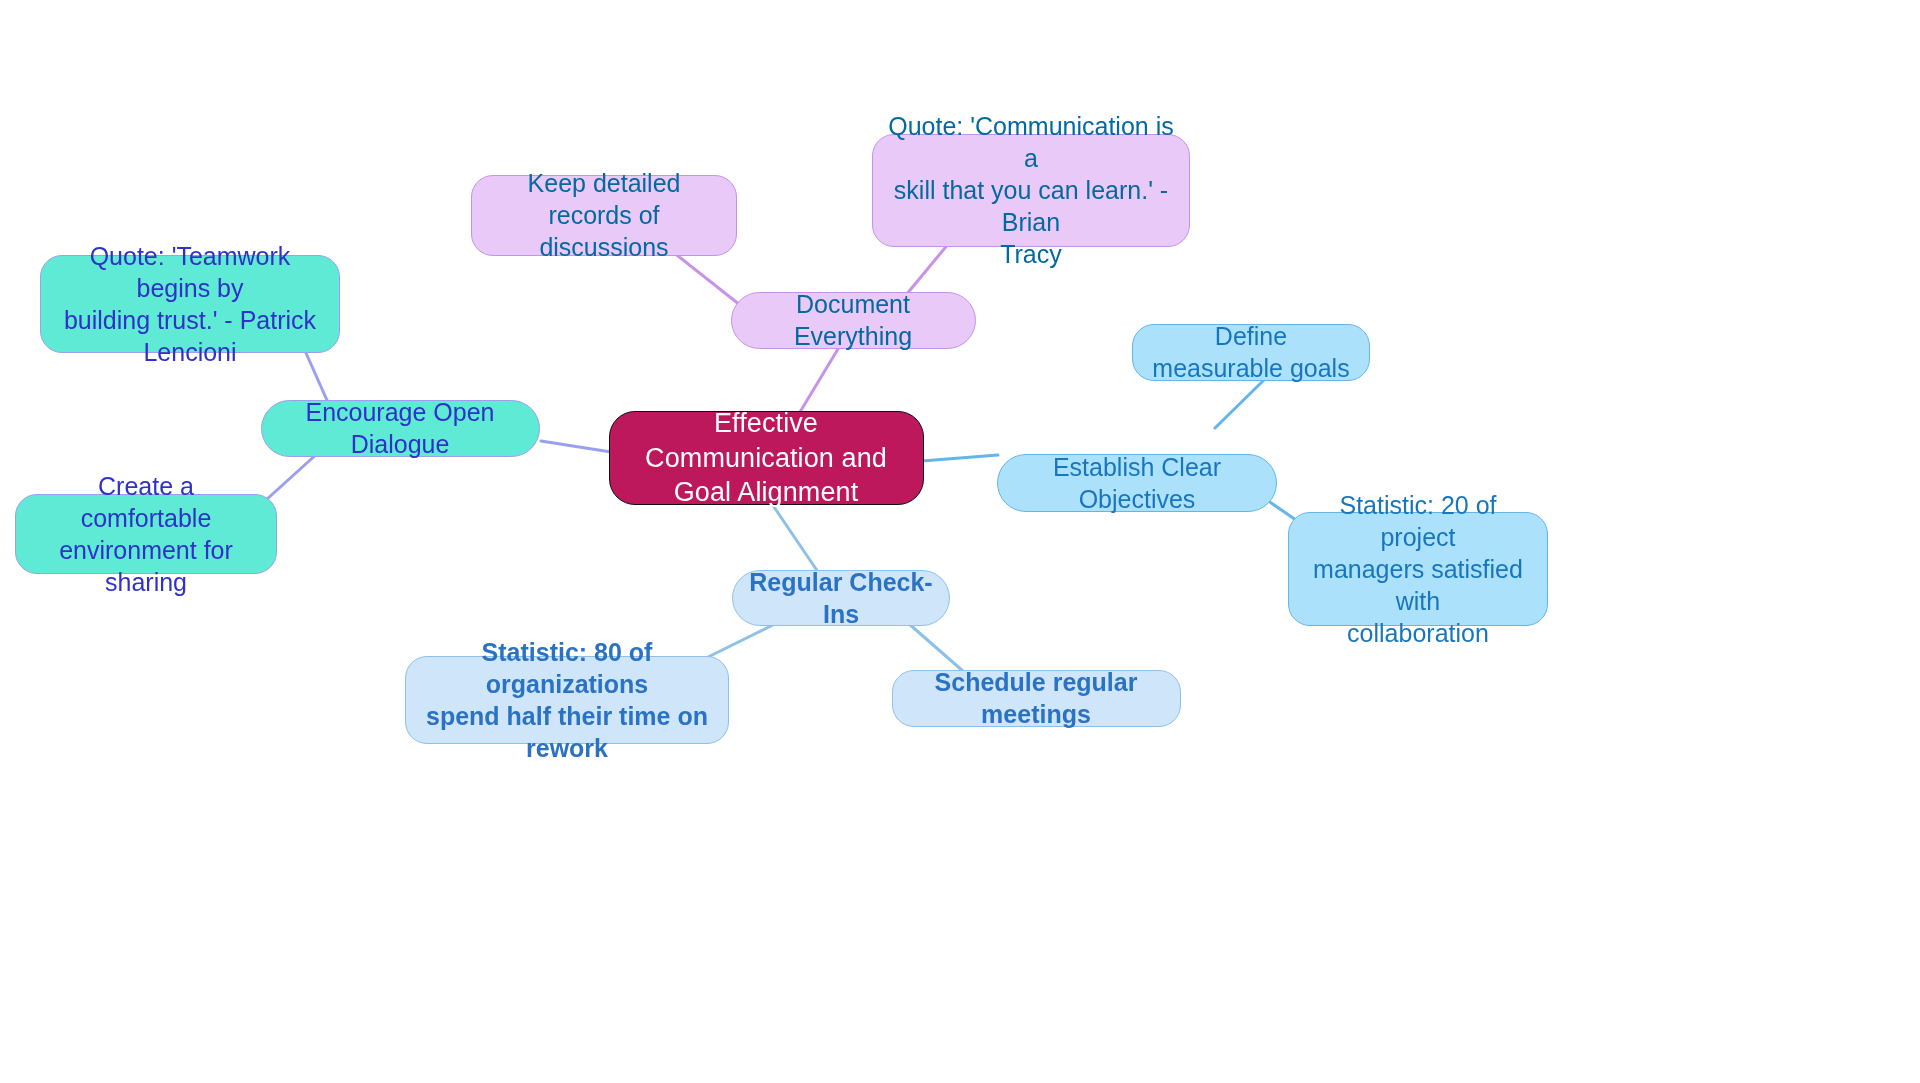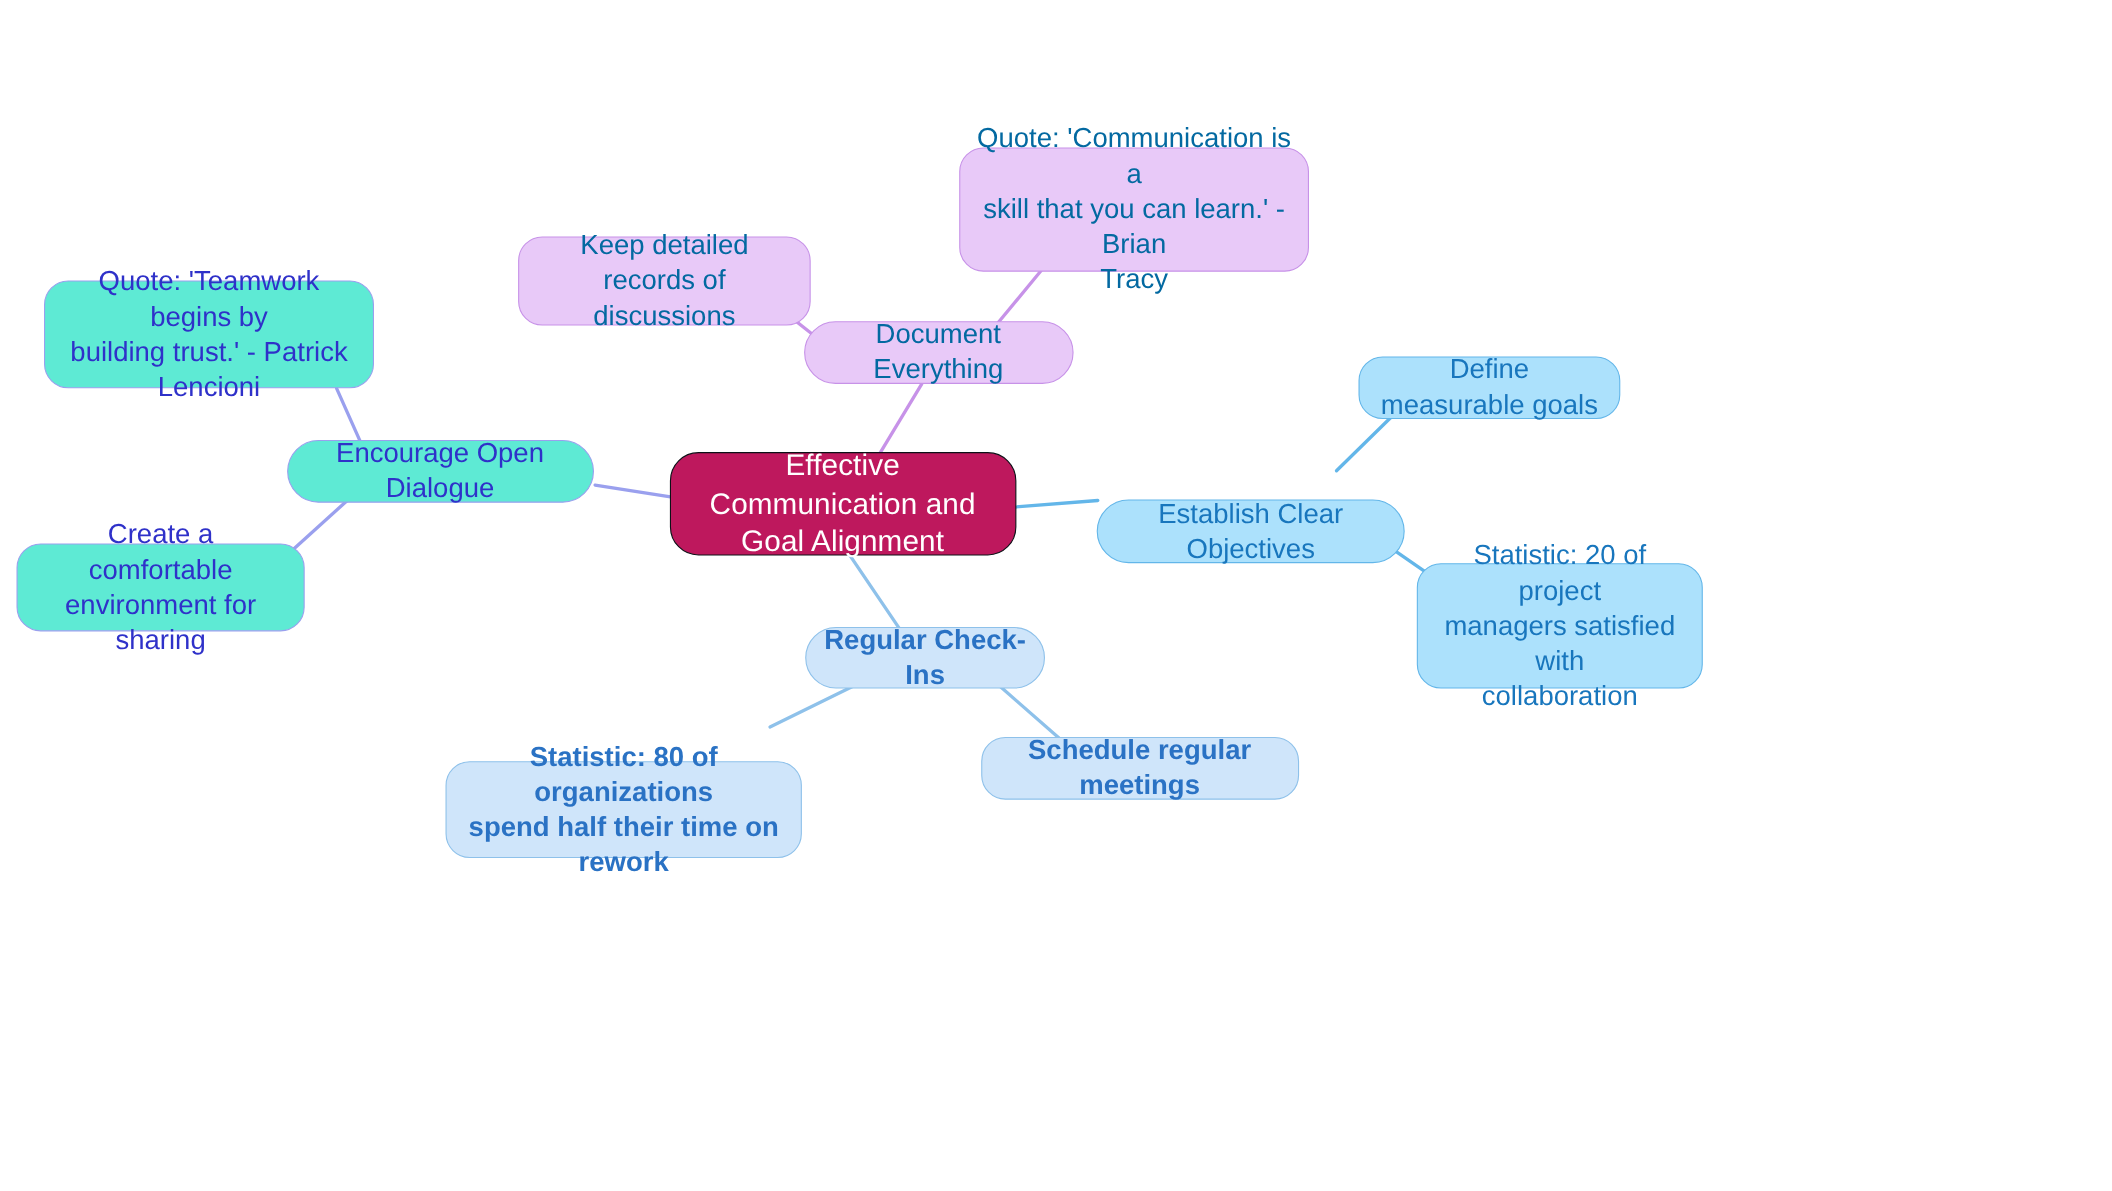--- a/index.html
+++ b/index.html
@@ -76,32 +76,32 @@
       <line x1="908" y1="623" x2="964" y2="672" stroke="#8ec1ea" stroke-width="3" stroke-linecap="round"></line>
     </svg>
 
   <div id="node-layer">
       <div class="node node-root" style="left: 608.5px; top: 411px; width: 315px; height: 94px;">Effective Communication and
 Goal Alignment</div>
       <div class="node node-branch pal-purple" style="left: 730.5px; top: 291.5px; width: 245px; height: 57px;">Document Everything</div>
       <div class="node node-leaf pal-purple" style="left: 872px; top: 133.5px; width: 318px; height: 113px;">Quote: 'Communication is a
 skill that you can learn.' - Brian
 Tracy</div>
-      <div class="node node-leaf pal-purple" style="left: 471px; top: 174.5px; width: 266px; height: 81px; margin-top: 40px;">Keep detailed records of
+      <div class="node node-leaf pal-purple" style="left: 471px; top: 174.5px; width: 266px; height: 81px;">Keep detailed records of
 discussions</div>
       <div class="node node-branch pal-periwinkle" style="left: 260.5px; top: 399.5px; width: 279px; height: 57px;">Encourage Open Dialogue</div>
       <div class="node node-leaf pal-periwinkle" style="left: 40px; top: 255px; width: 300px; height: 98px;">Quote: 'Teamwork begins by
 building trust.' - Patrick
 Lencioni</div>
       <div class="node node-leaf pal-periwinkle" style="left: 15px; top: 494px; width: 262px; height: 80px;">Create a comfortable
 environment for sharing</div>
       <div class="node node-branch pal-sky" style="left: 997px; top: 426px; width: 280px; height: 58px; margin-top: 28px;">Establish Clear Objectives</div>
-      <div class="node node-leaf pal-sky" style="left: 1235px; top: 323.5px; width: 238px; height: 57px;">Define measurable goals</div>
+      <div class="node node-leaf pal-sky" style="left: 1132px; top: 323.5px; width: 238px; height: 57px;">Define measurable goals</div>
       <div class="node node-leaf pal-sky" style="left: 1288px; top: 512px; width: 260px; height: 114px;">Statistic: 20 of project
 managers satisfied with
 collaboration</div>
       <div class="node node-branch pal-skylight" style="left: 732px; top: 570px; width: 218px; height: 56px;">Regular Check-Ins</div>
-      <div class="node node-leaf pal-skylight" style="left: 405px; top: 692px; width: 324px; height: 88px;">Statistic: 80 of organizations
+      <div class="node node-leaf pal-skylight" style="left: 405px; top: 656px; width: 324px; height: 88px;">Statistic: 80 of organizations
 spend half their time on rework</div>
       <div class="node node-leaf pal-skylight" style="left: 891.5px; top: 669.5px; width: 289px; height: 57px;">Schedule regular meetings</div>
     </div>
 
 </div>
 
 </body></html>

